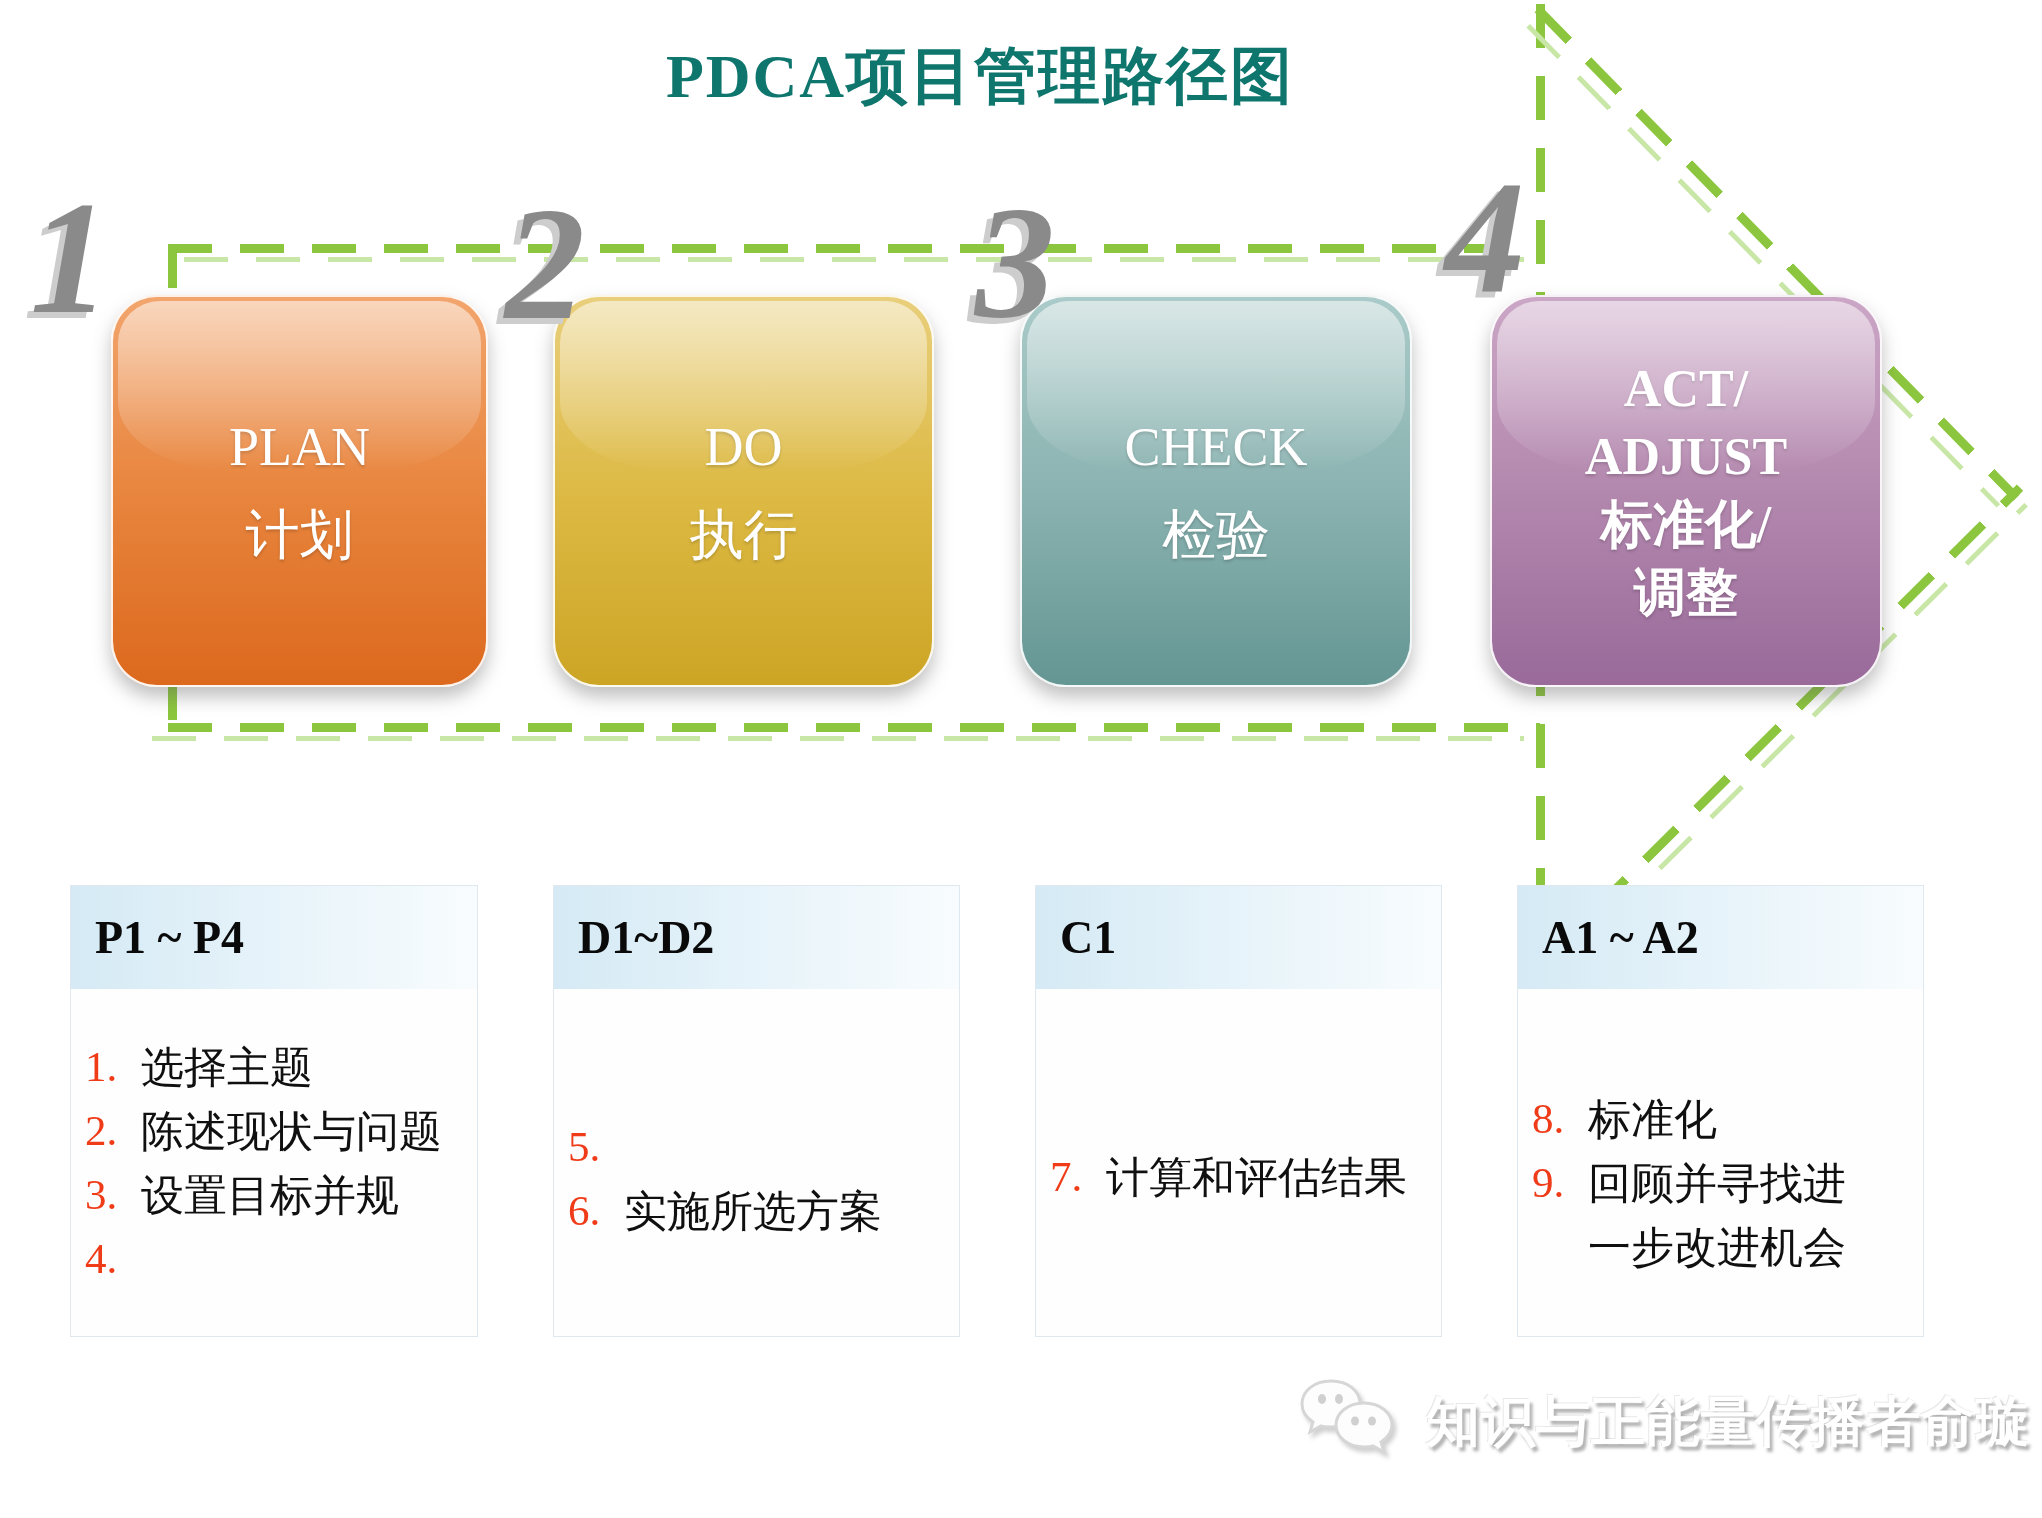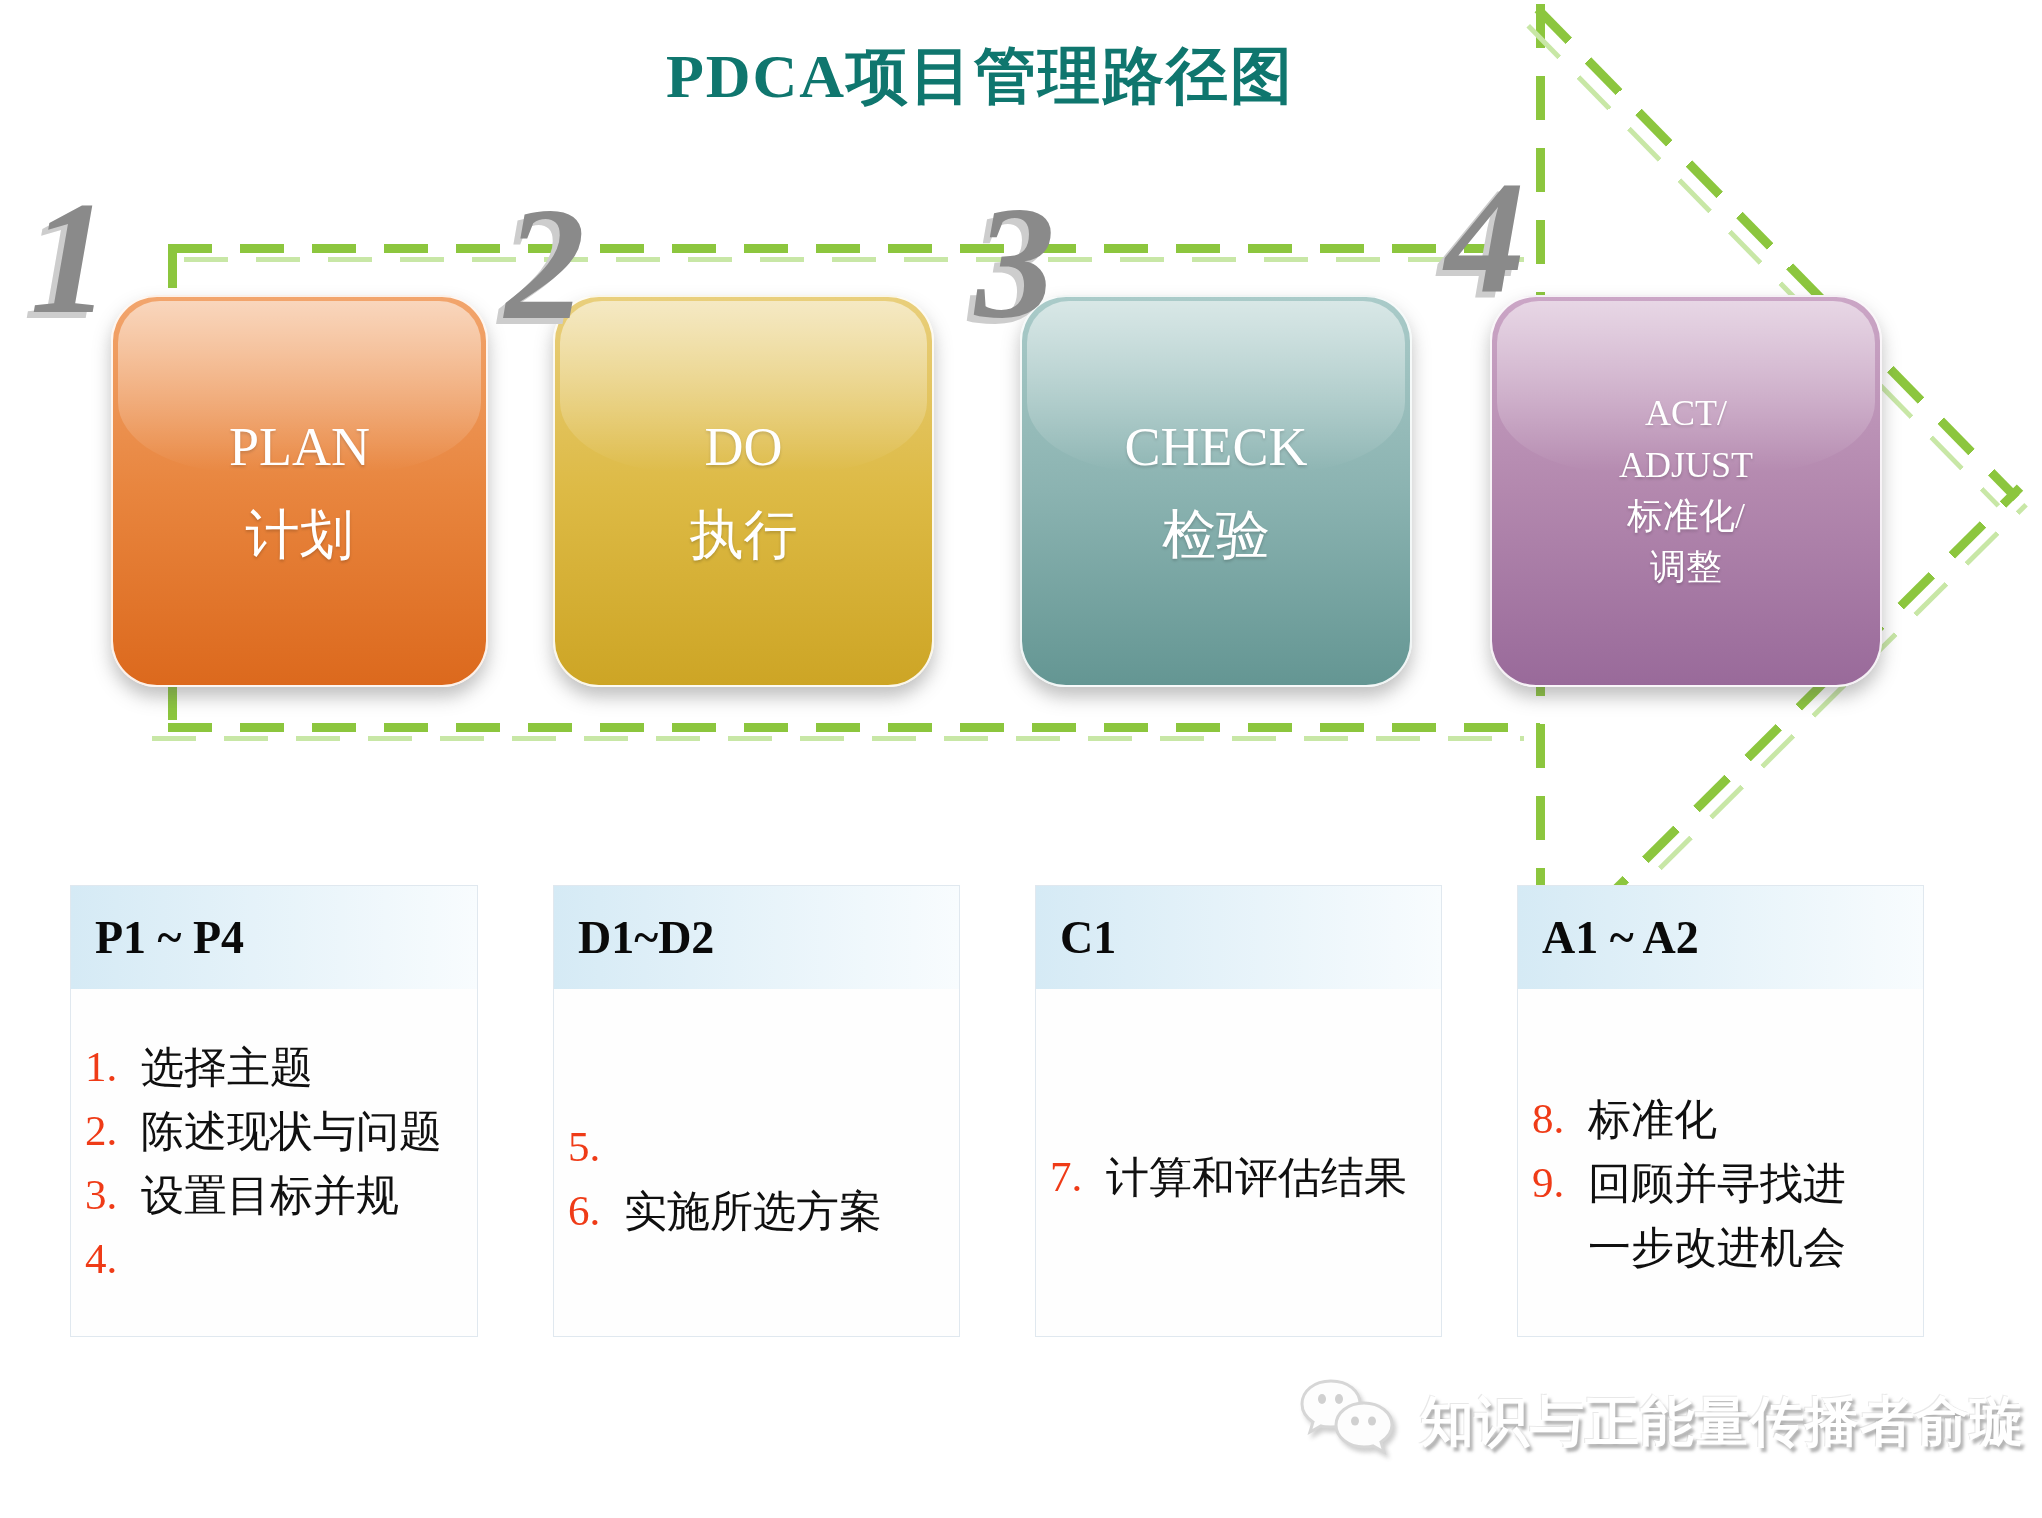--- a/index.html
+++ b/index.html
@@ -59,21 +59,21 @@
   .box-plan  {left:95px;  width:373px; background:linear-gradient(180deg,#F2A56D,#E8853E 50%,#DC691D);margin-left:16px;}
   .box-do    {left:553px; width:377px; background:linear-gradient(180deg,#E9CF7C,#DDBA45 50%,#CDA525);}
   .box-check {left:1020px;width:388px; background:linear-gradient(180deg,#AACBC9,#8BB3B1 50%,#649693);}
   .box-act   {left:1490px;width:388px; background:linear-gradient(180deg,#CBA6C6,#B388AE 50%,#996A9A);}
   .box-label{display:flex;flex-direction:column;align-items:center;gap:32px;}
   .box-label .line{
     font-family:"Liberation Serif","DejaVu Serif","DejaVu Sans",serif;
     font-size:54px;line-height:1.04;text-shadow:0 2px 3px rgba(0,0,0,.18);
   }
   .box-act .box-label{gap:14px;}
-  .box-act .box-label .line{font-size:36px;}
+  .box-act .box-label .line{font-size:52px;font-weight:bold;}
   
   .card{
     position:absolute;z-index:2;top:885px;height:452px;background:#fefefe;
     border:1px solid #E0E8EF;box-sizing:border-box;
   }
   .card-1{left:70px;  width:408px;}
   .card-2{left:553px; width:407px;}
   .card-3{left:1035px;width:407px;}
   .card-4{left:1517px;width:407px;}
   .card-header{
@@ -89,21 +89,21 @@
   .card-4 .card-body{padding-top:98px;}
   .li-row{display:flex;align-items:flex-start;}
   .li-num{
     flex:0 0 56px;font-family:"Liberation Serif","DejaVu Serif",serif;
     font-size:43px;line-height:64px;color:#EF3B17;
   }
   .li-text{font-size:43px;line-height:64px;color:#101010;}
   
   .watermark{
     position:absolute;z-index:6;left:1298px;top:1378px;
-    display:flex;align-items:center;gap:18px;
+    display:flex;align-items:center;gap:24px;
   }
   .wm-icon{filter:drop-shadow(3px 4px 2px rgba(150,150,150,.45));}
   .wm-text{
     font-size:54px;font-weight:bold;letter-spacing:1px;color:#ffffff;
     text-shadow:3px 4px 3px rgba(130,130,130,.6), -1px -1px 0 rgba(205,205,205,.45);
     white-space:nowrap;
   }
 </style>
 </head>
 <body>

